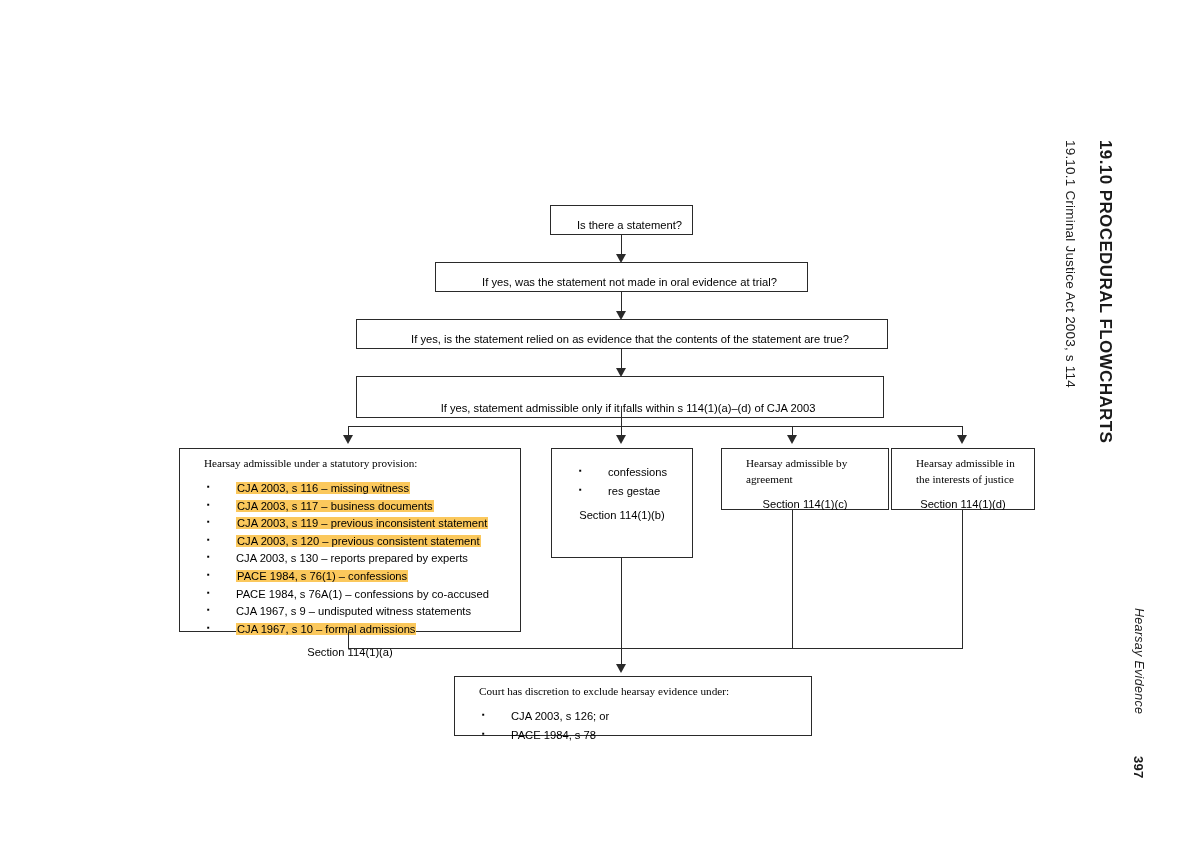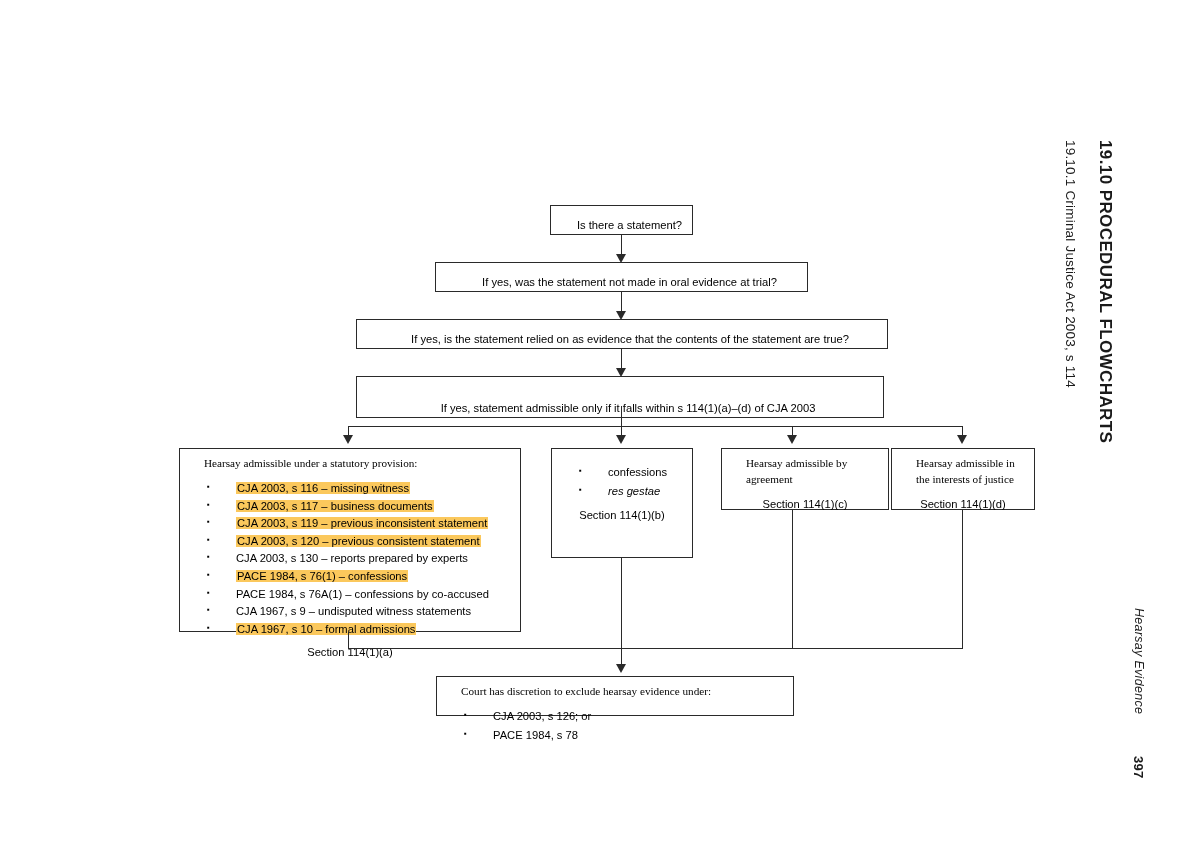--- a/index.html
+++ b/index.html
@@ -97,21 +97,21 @@
     line-height: 1.9;
     color: #000;
   }
   ul.blist.tight li { margin-bottom: 2.5px; }
   .hl {
     background: #fbc85c;
     padding: 0 1px;
     box-decoration-break: clone;
     -webkit-box-decoration-break: clone;
   }
-  .ital { font-style: italic; }
+  .ital { }
   .sect {
     display: block;
     text-align: center;
     margin-top: 7px;
   }
   .sect.narrow { margin-top: 9px; }
 
   
   .vline, .hline {
     position: absolute;
@@ -217,21 +217,21 @@
   <div class="vline" style="left:348px; top:632px; height:17px;"></div>
   <div class="vline" style="left:621px; top:558px; height:91px;"></div>
   <div class="vline" style="left:792px; top:510px; height:139px;"></div>
   <div class="vline" style="left:962px; top:510px; height:139px;"></div>
 
   <div class="hline" style="left:348px; top:648px; width:615px;"></div>
 
   <div class="vline" style="left:621px; top:648px; height:19px;"></div>
   <div class="arrow" style="left:616px; top:664px;"></div>
 
-  <div class="box pad" id="node-end" style="left:436px; top:676px; width:358px; height:40px;">
+  <div class="box pad" id="node-end" style="left:454px; top:676px; width:358px; height:60px;">
     <span class="box-title">Court has discretion to exclude hearsay evidence under:</span>
     <ul class="blist tight">
       <li><span>CJA 2003, s 126; or</span></li>
       <li><span>PACE 1984, s 78</span></li>
     </ul>
   </div>
 
 </div>
 
 </body></html>

